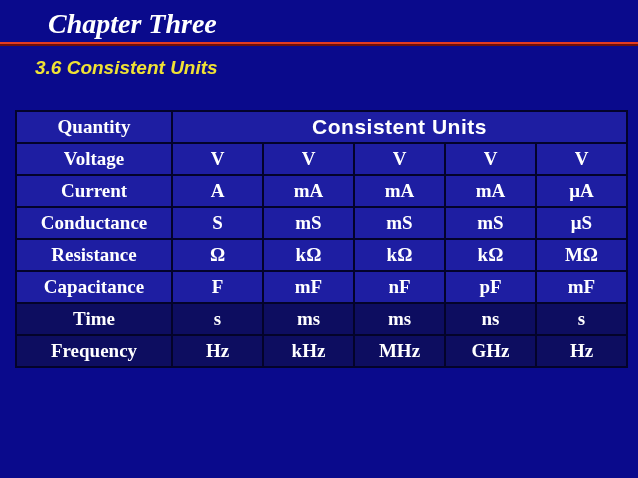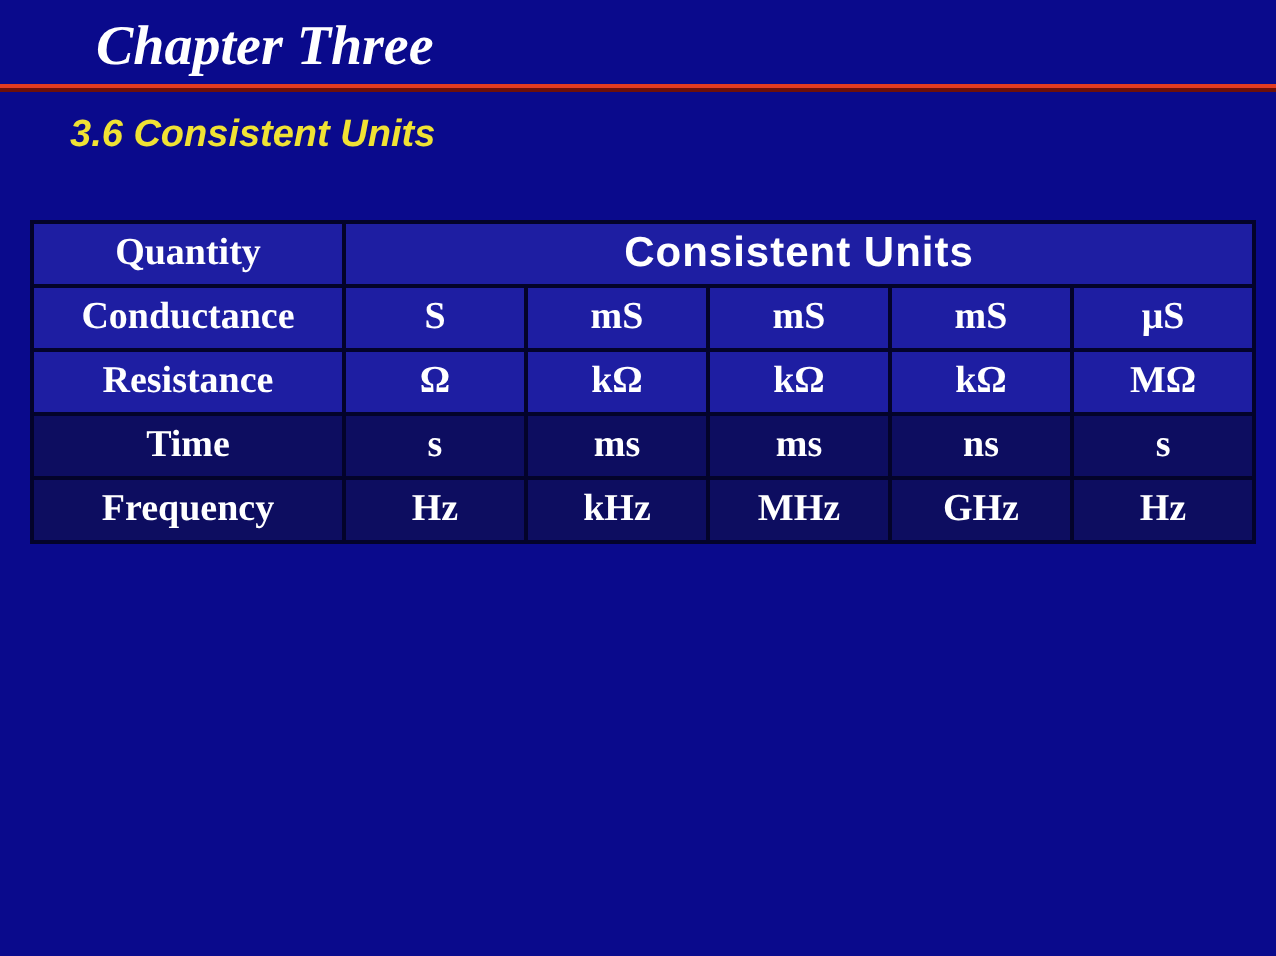--- a/index.html
+++ b/index.html
@@ -107,34 +107,58 @@
         <col style="width:91px">
         <col style="width:91px">
         <col style="width:91px">
     </colgroup>
     <tbody>
       <tr>
         <td>Quantity</td>
         <td class="hdr" colspan="5">Consistent Units</td>
       </tr>
       <tr>
+        <td>Voltage</td>
+        <td>V</td>
+        <td>V</td>
+        <td>V</td>
+        <td>V</td>
+        <td>V</td>
+      </tr>
+      <tr>
+        <td>Current</td>
+        <td>A</td>
+        <td>mA</td>
+        <td>mA</td>
+        <td>mA</td>
+        <td>μA</td>
+      </tr>
+      <tr>
         <td>Conductance</td>
         <td>S</td>
         <td>mS</td>
         <td>mS</td>
         <td>mS</td>
         <td>μS</td>
       </tr>
       <tr>
         <td>Resistance</td>
         <td>Ω</td>
         <td>kΩ</td>
         <td>kΩ</td>
         <td>kΩ</td>
         <td>MΩ</td>
+      </tr>
+      <tr>
+        <td>Capacitance</td>
+        <td>F</td>
+        <td>mF</td>
+        <td>nF</td>
+        <td>pF</td>
+        <td>mF</td>
       </tr>
       <tr class="dark">
         <td>Time</td>
         <td>s</td>
         <td>ms</td>
         <td>ms</td>
         <td>ns</td>
         <td>s</td>
       </tr>
       <tr class="dark">

